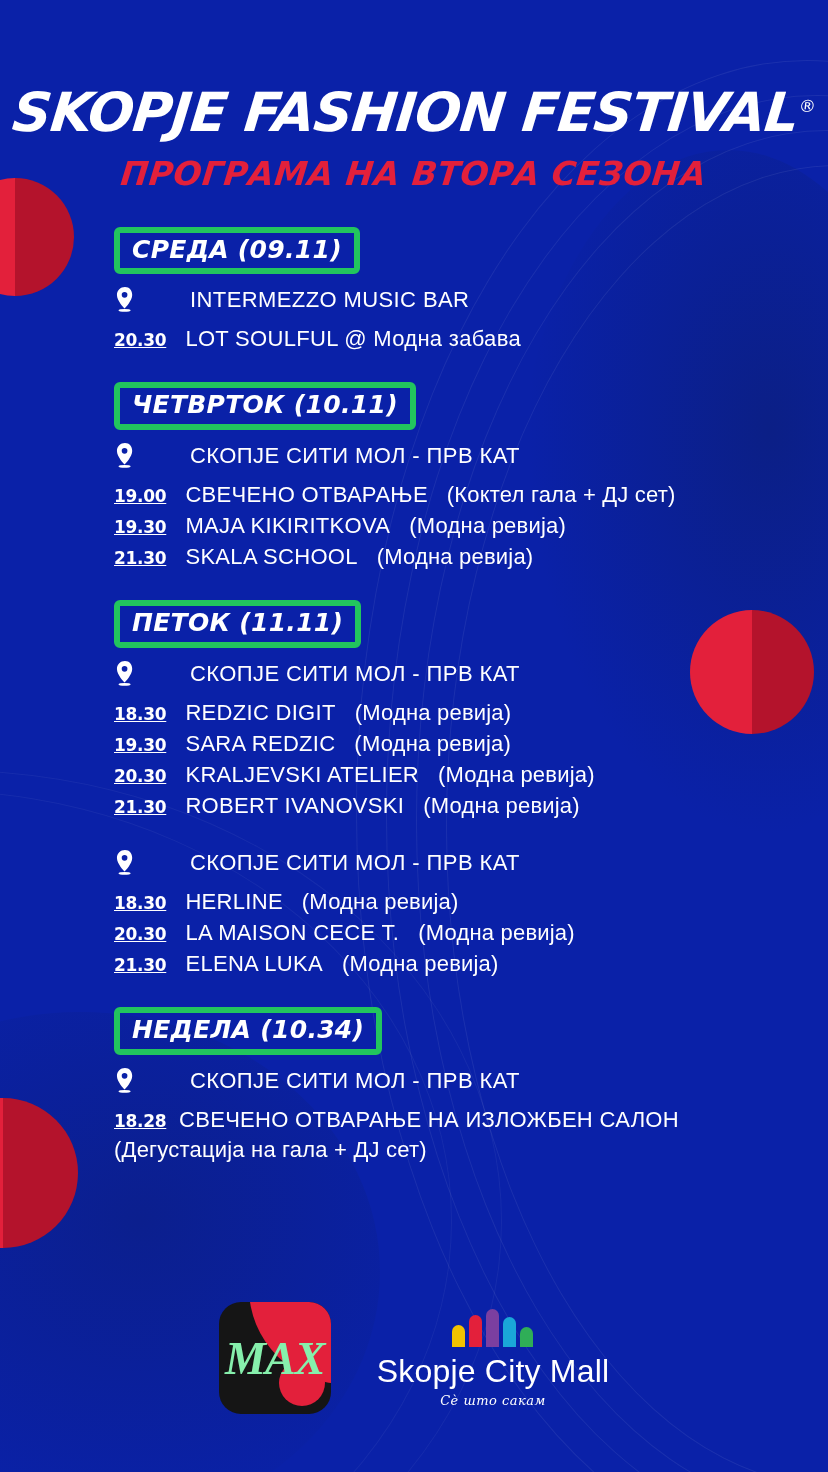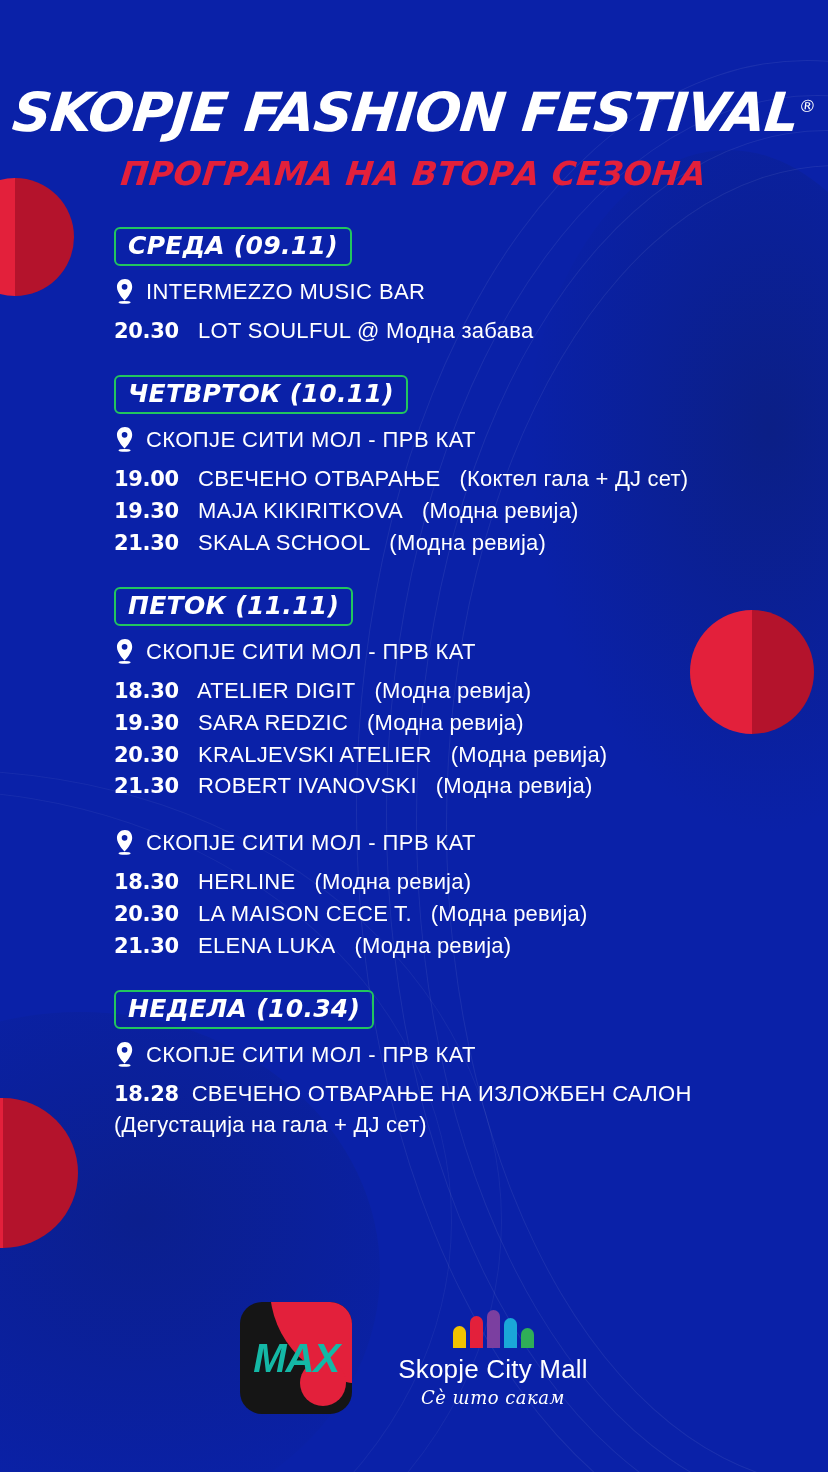--- a/index.html
+++ b/index.html
@@ -105,58 +105,60 @@
   .schedule {
     margin-top: 34px;
     padding-left: 114px;
     padding-right: 30px;
   }
 
   .day-block { margin-bottom: 28px; }
 
   .day-badge {
     display: inline-block;
-    border: 2px solid #22c55e;
+    border: 6px solid #22c55e;
     border-radius: 6px;
     padding: 4px 12px 5px 12px;
     font-size: 25px;
     font-weight: 700;
     font-style: italic;
     font-family: "DejaVu Sans", sans-serif;
     letter-spacing: 0.3px;
     line-height: 1.05;
   }
 
   .venue {
     display: flex;
     align-items: center;
     margin-top: 13px;
     margin-bottom: 10px;
     font-size: 22px;
     letter-spacing: 0.4px;
+    gap: 44px;
   }
   .pin-icon {
     width: 22px;
     height: 26px;
     margin-right: 10px;
     flex: 0 0 auto;
     display: inline-block;
   }
 
   .event {
     font-size: 22px;
     line-height: 1.42;
     letter-spacing: 0.2px;
     white-space: nowrap;
   }
   .event .t {
     font-weight: 700;
     font-family: "DejaVu Sans", sans-serif;
-    font-size: 21px;
+    font-size: 17px;
     letter-spacing: -0.3px;
+    text-decoration: underline;
   }
   .event .n { letter-spacing: 0.3px; }
   .event .d { }
   .event-note {
     font-size: 22px;
     line-height: 1.35;
     letter-spacing: 0.2px;
   }
 
   
@@ -196,41 +198,41 @@
     right: 6px;
     bottom: 8px;
     width: 46px;
     height: 46px;
     background: #e3203b;
     border-radius: 50%;
   }
   .max-logo .max-text {
     position: relative;
     z-index: 3;
-    color: #14b8a6;
-    font-family: Liberation Sans, sans-serif;
+    color: #86efac;
+    font-family: Liberation Serif, serif;
     font-weight: 700;
-    font-size: 40px;
+    font-size: 46px;
     letter-spacing: -1px;
     font-style: italic;
   }
 
   .mall-logo { text-align: center; line-height: 1; }
   .mall-marks { display: flex; justify-content: center; align-items: flex-end; gap: 4px; height: 38px; margin-bottom: 8px; }
   .mall-marks span { display: block; width: 13px; border-radius: 7px 7px 0 0; }
   .mall-name {
     font-family: "Liberation Sans", sans-serif;
-    font-size: 26px;
+    font-size: 32px;
     letter-spacing: 0.2px;
     color: #ffffff;
   }
   .mall-slogan {
     font-family: "DejaVu Serif", serif;
     font-style: italic;
-    font-size: 18px;
+    font-size: 13px;
     color: #ffffff;
     margin-top: 7px;
     letter-spacing: 0.5px;
   }
 </style>
 </head>
 <body>
 
 <div class="bg-layer">
   <div class="darkblob"></div>
@@ -320,21 +322,21 @@
           <svg viewBox="0 0 24 30" width="22" height="26">
               <path d="M12 0C6.8 0 2.7 4.1 2.7 9.2c0 6.6 8.1 14.9 8.4 15.2.2.2.6.2.8 0 .3-.3 8.4-8.6 8.4-15.2C20.3 4.1 17.2 0 12 0z" fill="#ffffff"></path>
               <circle cx="11.5" cy="9" r="3.3" fill="#0a21a8"></circle>
               <ellipse cx="11.5" cy="27" rx="7" ry="1.7" fill="#ffffff"></ellipse>
             </svg>
         </span>
         <span>СКОПЈЕ СИТИ МОЛ - ПРВ КАТ</span>
       </div>
       <div class="event">
         <span class="t">18.30</span>
-        <span class="n">&nbsp; <span>ATELIER DIGIT</span></span>
+        <span class="n">&nbsp; <span>REDZIC DIGIT</span></span>
         <span class="d">&nbsp; <span>(Модна ревија)</span></span>
       </div>
       <div class="event">
         <span class="t">19.30</span>
         <span class="n">&nbsp; <span>SARA REDZIC</span></span>
         <span class="d">&nbsp; <span>(Модна ревија)</span></span>
       </div>
       <div class="event">
         <span class="t">20.30</span>
         <span class="n">&nbsp; <span>KRALJEVSKI ATELIER</span></span>

